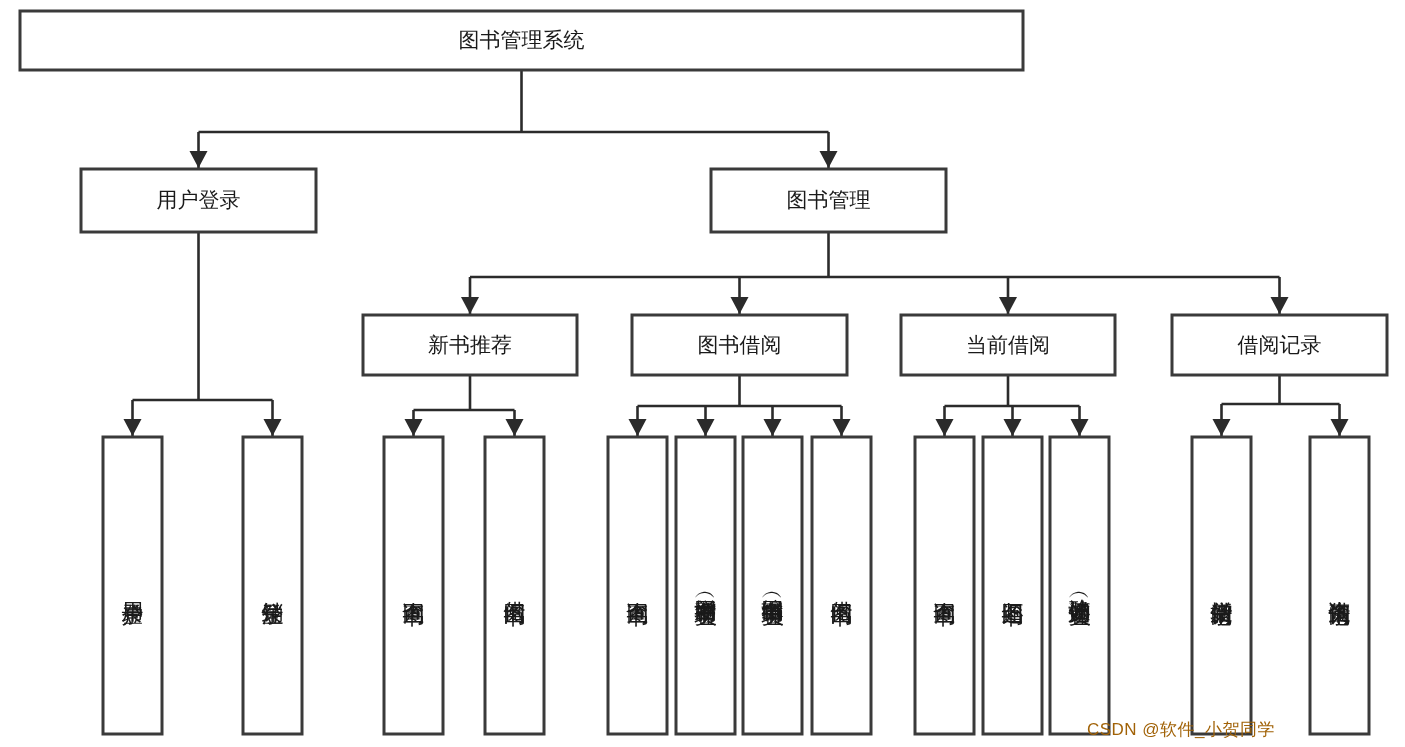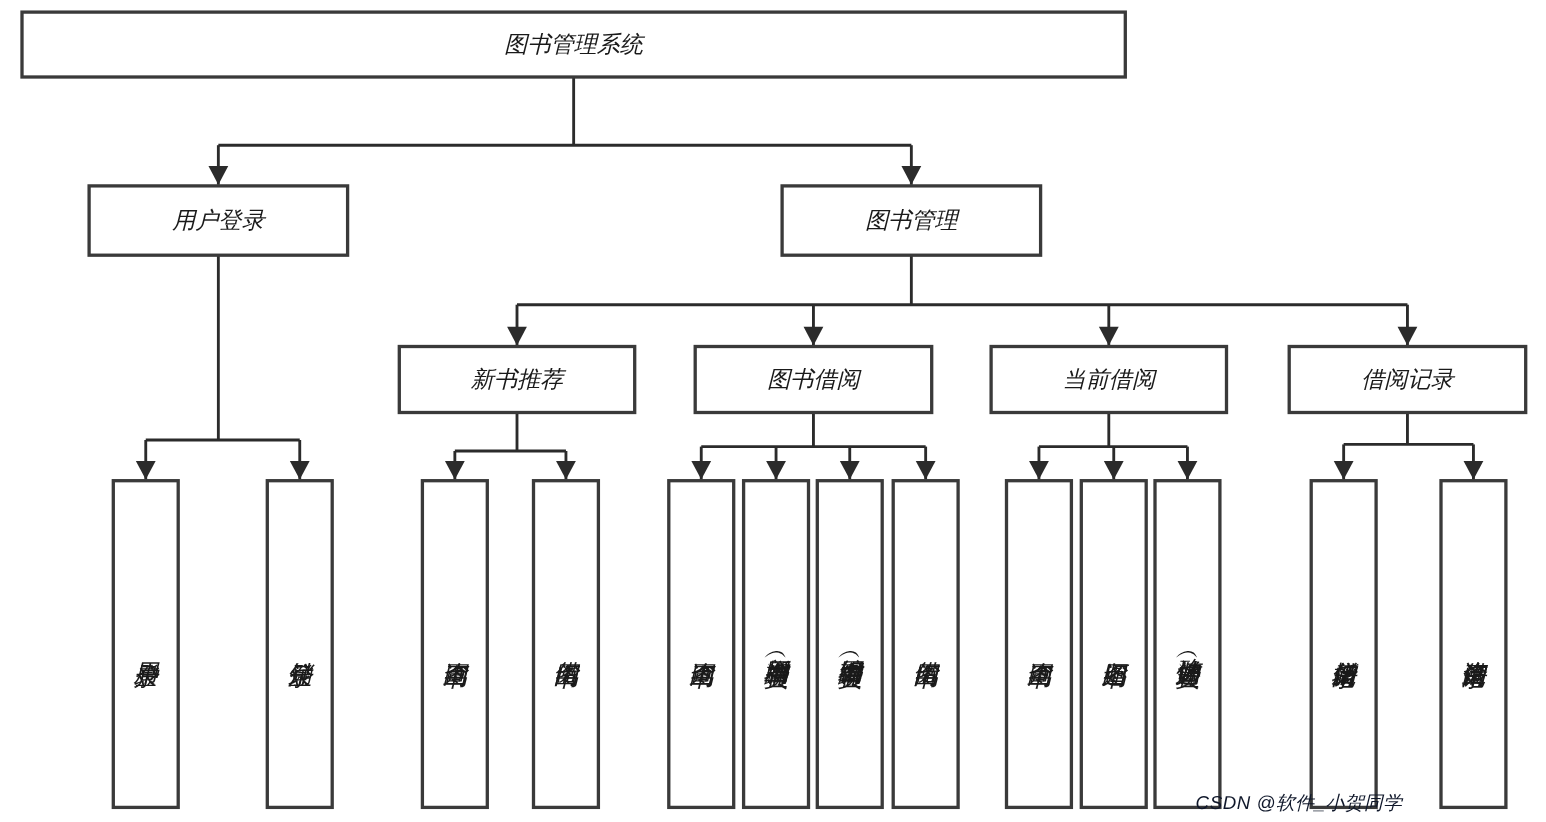--- a/index.html
+++ b/index.html
@@ -11,21 +11,20 @@
     width: 1405px;
     height: 747px;
     font-family: "Liberation Sans", "DejaVu Sans", sans-serif;
     overflow: hidden;
   }
   #diagram-root {
     position: relative;
     width: 1287px;
     height: 747px;
     background: #ffffff;
-    font-style: italic;
   }
   svg#tree-svg {
     position: absolute;
     left: 0;
     top: 0;
     width: 1405px;
     height: 747px;
     display: block;
   }
   .node-rect {
@@ -66,21 +65,21 @@
     letter-spacing: 1px;
     white-space: nowrap;
     text-align: center;
   }
   .watermark {
     position: absolute;
     right: 12px;
     bottom: 6px;
     font-family: "Liberation Sans", "DejaVu Sans", sans-serif;
     font-size: 17px;
-    color: #0f172a;
+    color: #a16207;
     letter-spacing: 0.5px;
     white-space: nowrap;
   }
 </style>
 </head>
 <body>
 
 <div id="diagram-root">
 
   <svg id="tree-svg" viewBox="0 0 1405 747">

